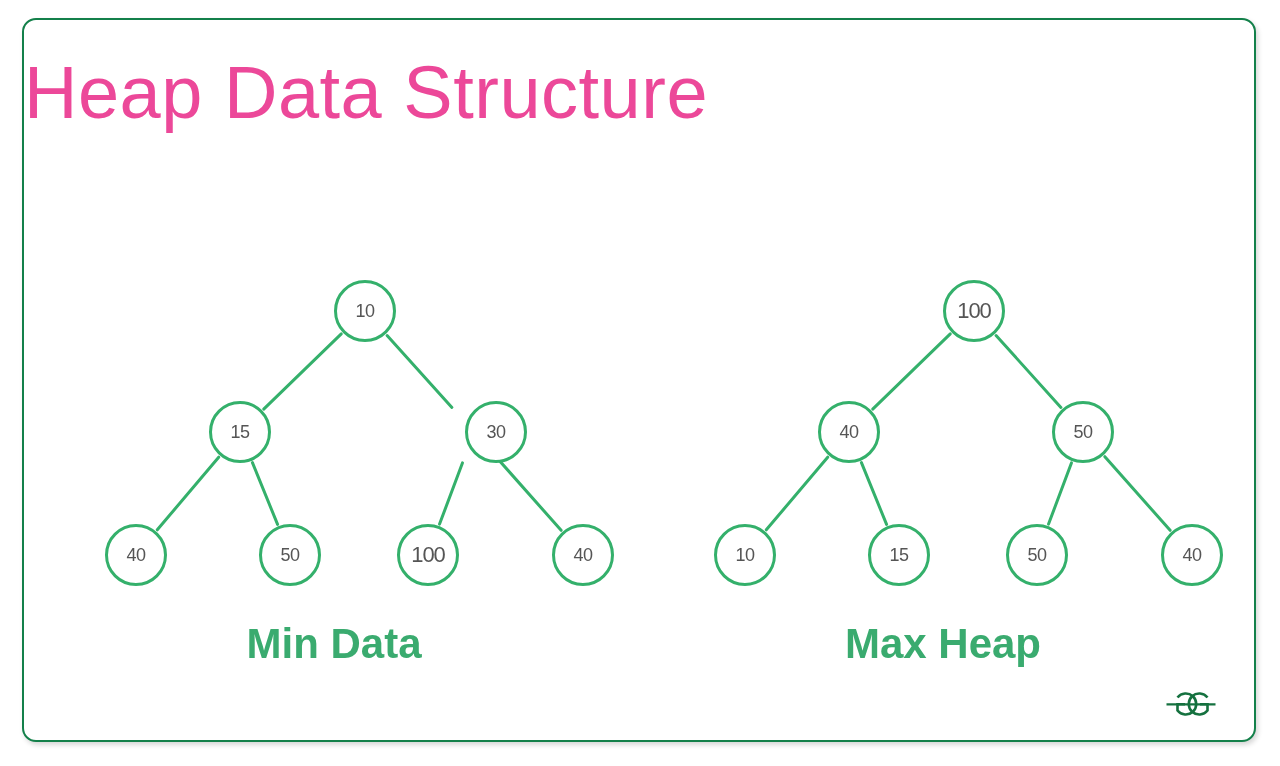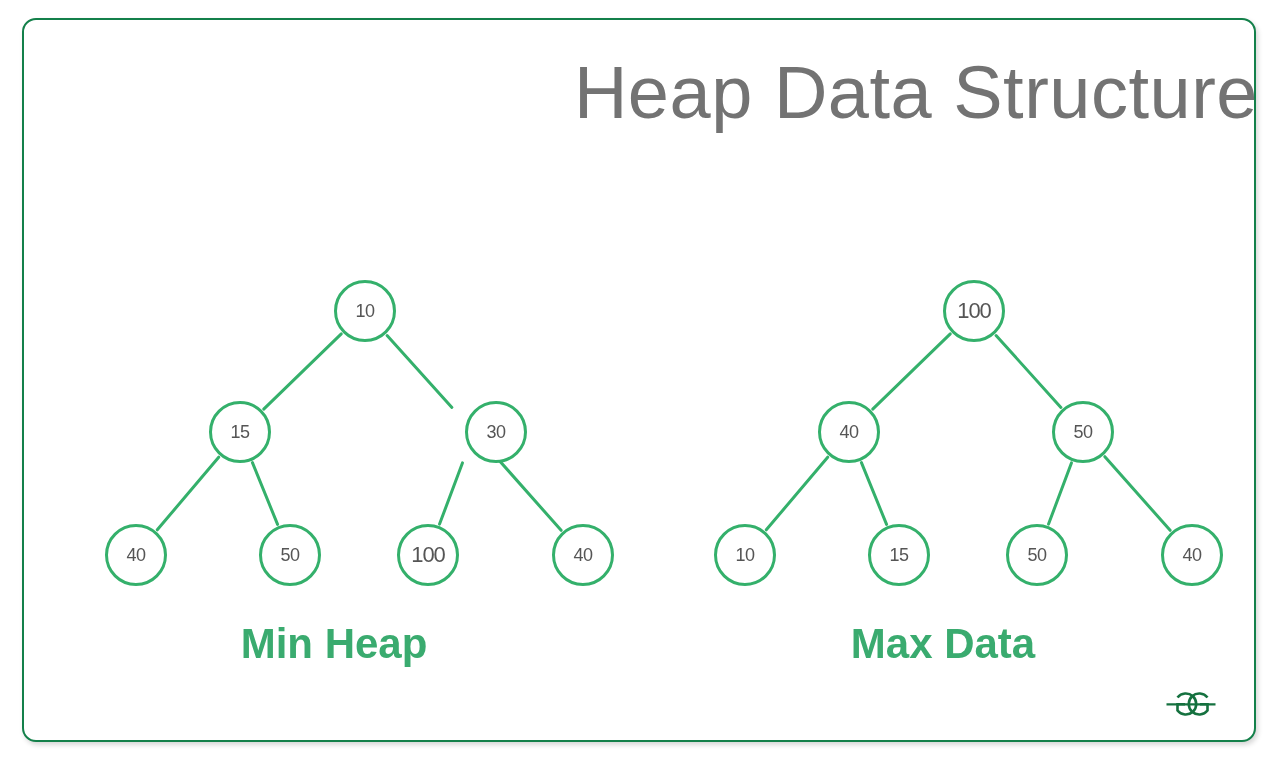--- a/index.html
+++ b/index.html
@@ -32,25 +32,25 @@
     border-radius: 14px;
     background: #ffffff;
     box-shadow: 2px 3px 5px rgba(0,0,0,0.16);
   }
   
   #title {
     position: absolute;
     left: 0;
     top: 36px;
     width: 1234px;
-    text-align: right;
+    text-align: left;
     font-size: 74px;
     font-weight: 400;
     line-height: 1;
-    color: #737373;
+    color: #ec4899;
     letter-spacing: 0.5px;
     white-space: nowrap;
   }
   
   .tree {
     position: absolute;
     top: 0;
     width: 620px;
     height: 724px;
   }
@@ -120,42 +120,42 @@
         </svg>
       <div class="nodes">
           <div class="node" style="left: 310px; top: 260px; width: 62px; height: 62px; border-color: rgb(52, 176, 107); color: rgb(85, 85, 85);">10</div>
           <div class="node" style="left: 185px; top: 381px; width: 62px; height: 62px; border-color: rgb(52, 176, 107); color: rgb(85, 85, 85);">15</div>
           <div class="node" style="left: 441px; top: 381px; width: 62px; height: 62px; border-color: rgb(52, 176, 107); color: rgb(85, 85, 85);">30</div>
           <div class="node" style="left: 81px; top: 504px; width: 62px; height: 62px; border-color: rgb(52, 176, 107); color: rgb(85, 85, 85);">40</div>
           <div class="node" style="left: 235px; top: 504px; width: 62px; height: 62px; border-color: rgb(52, 176, 107); color: rgb(85, 85, 85);">50</div>
           <div class="node wide" style="left: 373px; top: 504px; width: 62px; height: 62px; border-color: rgb(52, 176, 107); color: rgb(85, 85, 85);">100</div>
           <div class="node" style="left: 528px; top: 504px; width: 62px; height: 62px; border-color: rgb(52, 176, 107); color: rgb(85, 85, 85);">40</div>
         </div>
-      <div class="caption">Min Heap</div>
+      <div class="caption">Min Data</div>
     </div>
 
     <div class="tree" id="tree-max">
       <svg class="edges" viewBox="0 0 620 724">
           <line x1="317.28918734792177" y1="313.9520666472117" x2="239.7108126520782" y2="389.0479333527883" stroke="#34b06b" stroke-width="3" stroke-linecap="round"></line>
           <line x1="363.08702905382256" y1="315.5186285826838" x2="427.91297094617744" y2="387.4813714173162" stroke="#34b06b" stroke-width="3" stroke-linecap="round"></line>
           <line x1="194.69309146044844" y1="437.1995168304312" x2="133.30690853955156" y2="509.8004831695688" stroke="#34b06b" stroke-width="3" stroke-linecap="round"></line>
           <line x1="228.42710893466344" y1="442.57068797927207" x2="253.57289106533656" y2="504.42931202072793" stroke="#34b06b" stroke-width="3" stroke-linecap="round"></line>
           <line x1="438.4404701122216" y1="442.9091777434075" x2="415.5595298877784" y2="504.0908222565925" stroke="#34b06b" stroke-width="3" stroke-linecap="round"></line>
           <line x1="471.88659218421145" y1="436.6977141161285" x2="537.1134078157885" y2="510.3022858838715" stroke="#34b06b" stroke-width="3" stroke-linecap="round"></line>
         </svg>
       <div class="nodes">
           <div class="node wide" style="left: 310px; top: 260px; width: 62px; height: 62px; border-color: rgb(52, 176, 107); color: rgb(85, 85, 85);">100</div>
           <div class="node" style="left: 185px; top: 381px; width: 62px; height: 62px; border-color: rgb(52, 176, 107); color: rgb(85, 85, 85);">40</div>
           <div class="node" style="left: 419px; top: 381px; width: 62px; height: 62px; border-color: rgb(52, 176, 107); color: rgb(85, 85, 85);">50</div>
           <div class="node" style="left: 81px; top: 504px; width: 62px; height: 62px; border-color: rgb(52, 176, 107); color: rgb(85, 85, 85);">10</div>
           <div class="node" style="left: 235px; top: 504px; width: 62px; height: 62px; border-color: rgb(52, 176, 107); color: rgb(85, 85, 85);">15</div>
           <div class="node" style="left: 373px; top: 504px; width: 62px; height: 62px; border-color: rgb(52, 176, 107); color: rgb(85, 85, 85);">50</div>
           <div class="node" style="left: 528px; top: 504px; width: 62px; height: 62px; border-color: rgb(52, 176, 107); color: rgb(85, 85, 85);">40</div>
         </div>
-      <div class="caption">Max Data</div>
+      <div class="caption">Max Heap</div>
     </div>
 
     <svg id="logo" viewBox="0 0 66 40">
       <g fill="none" stroke="#15713f" stroke-width="2.6">
 
         <path d="M23.5 13.5 A10.5 10.5 0 1 0 23.5 26.5 L23.5 20.2 L16.0 20.2" transform="translate(41,0) scale(-1,1)"></path>
 
         <path d="M47.5 13.5 A10.5 10.5 0 1 0 47.5 26.5 L47.5 20.2 L40.0 20.2"></path>
 
         <path d="M6.5 20.3 L55.5 20.3" stroke-width="2.2"></path>

